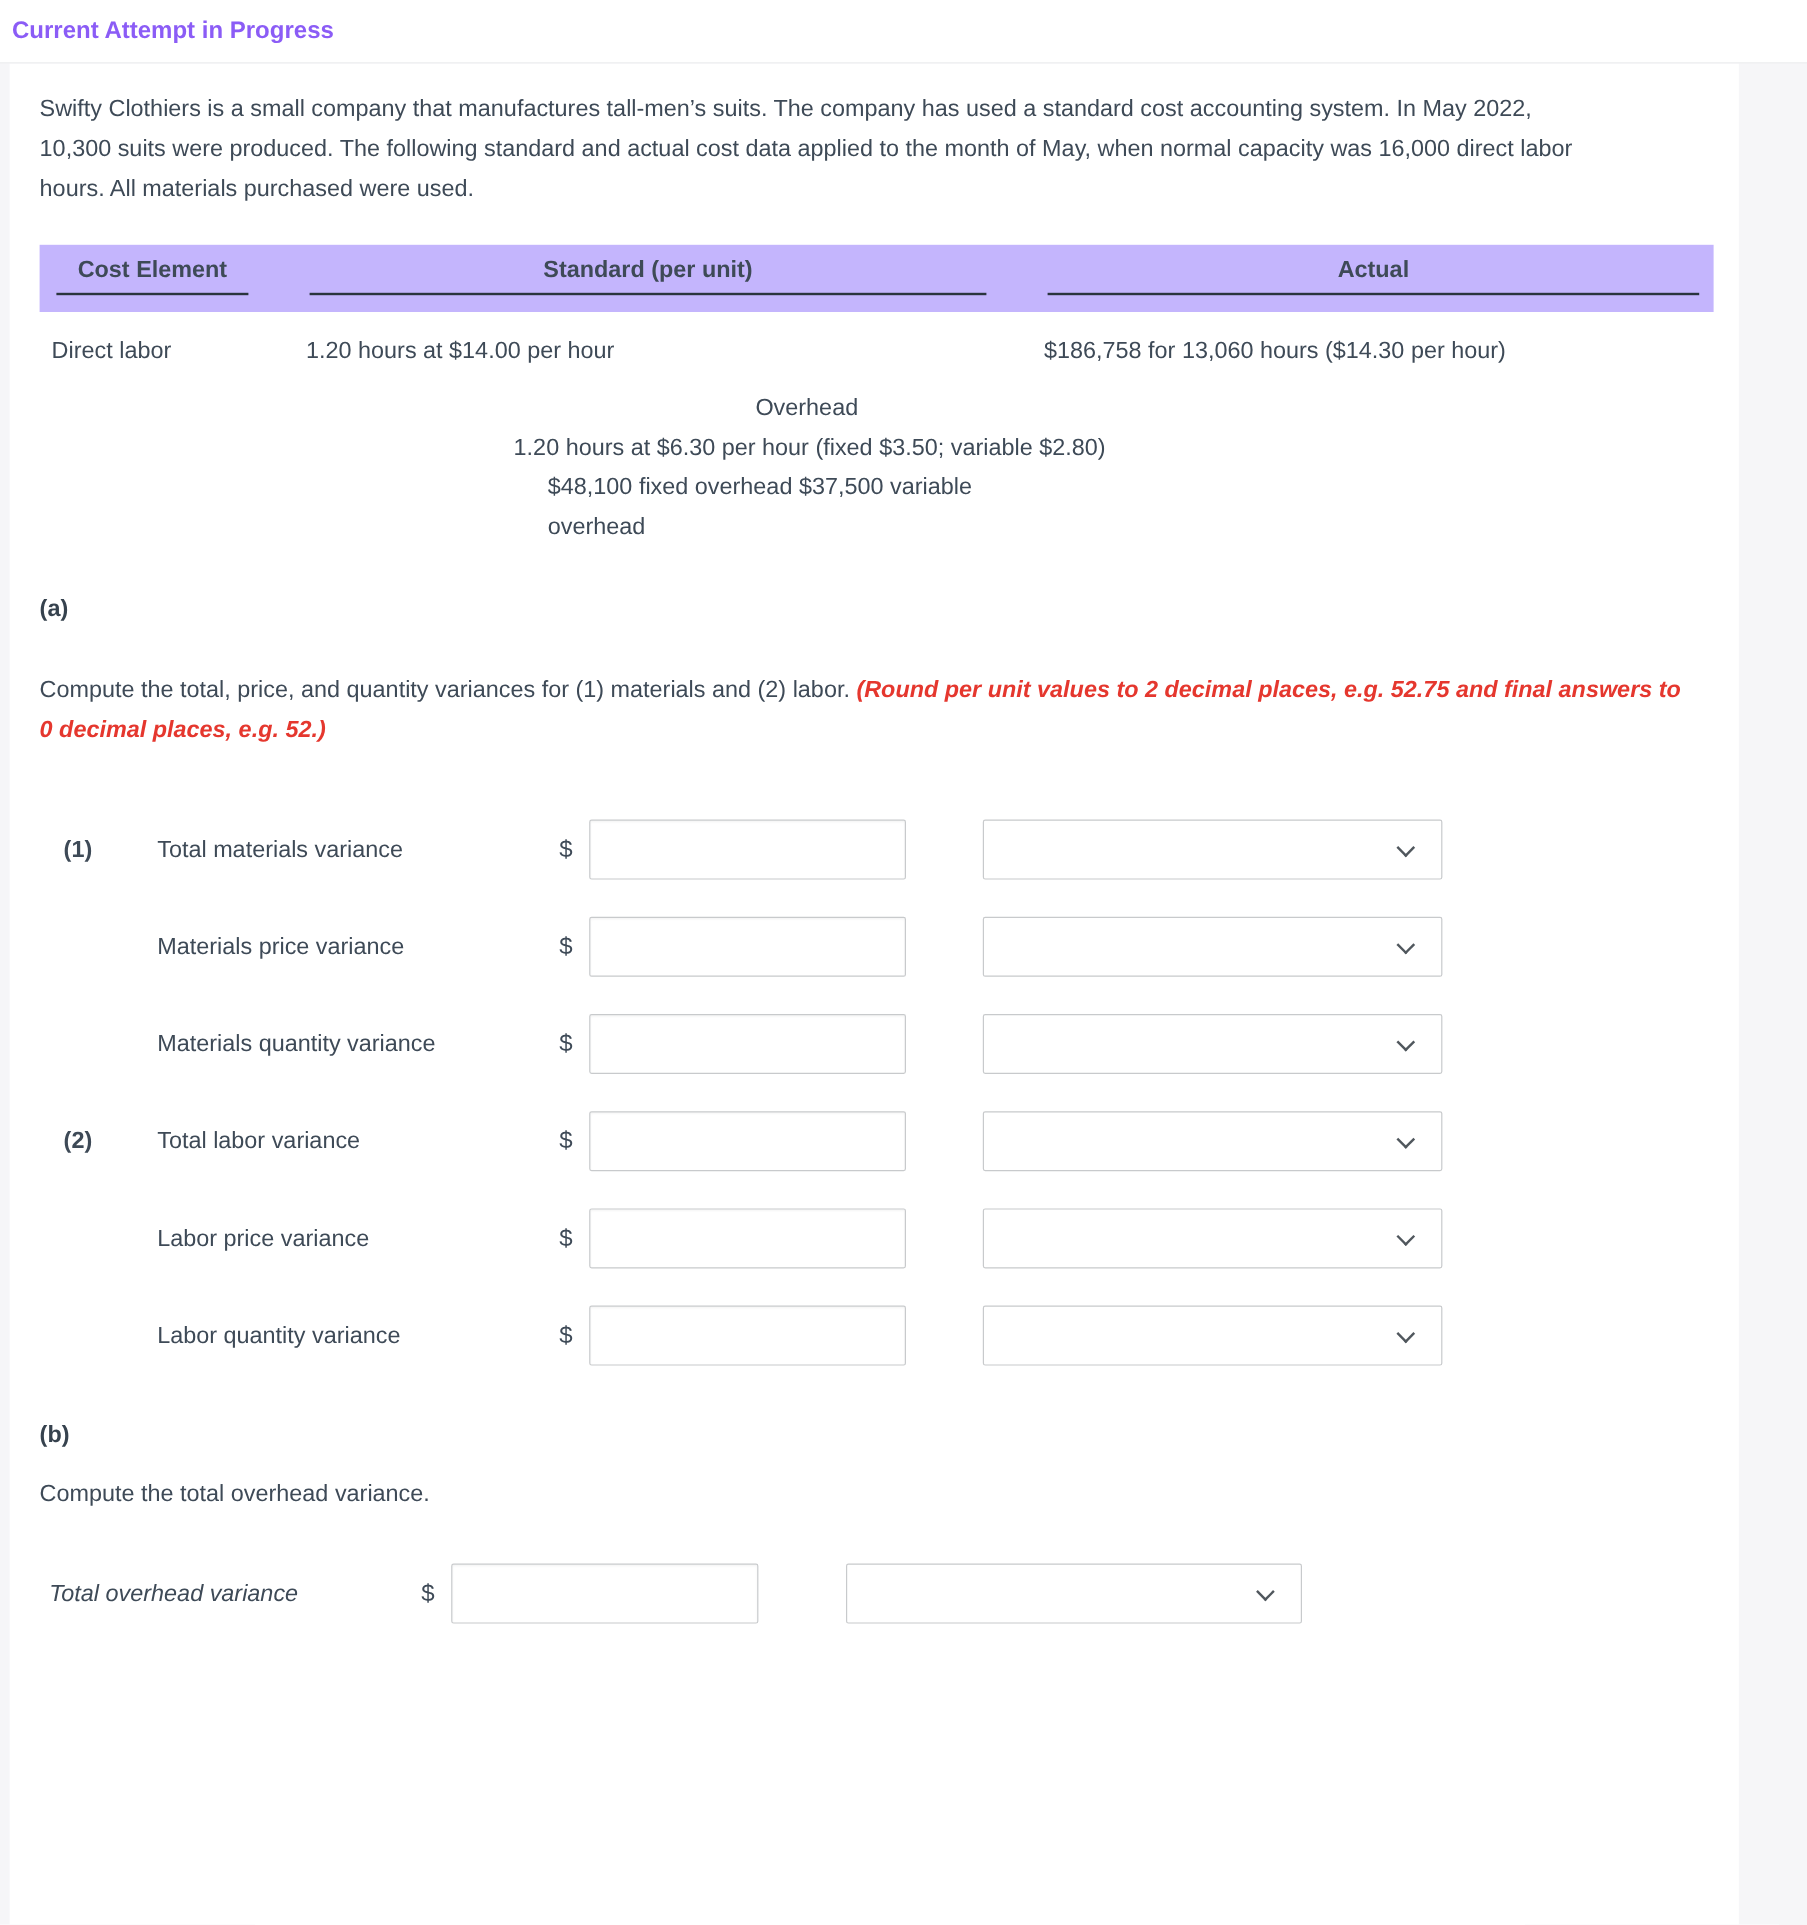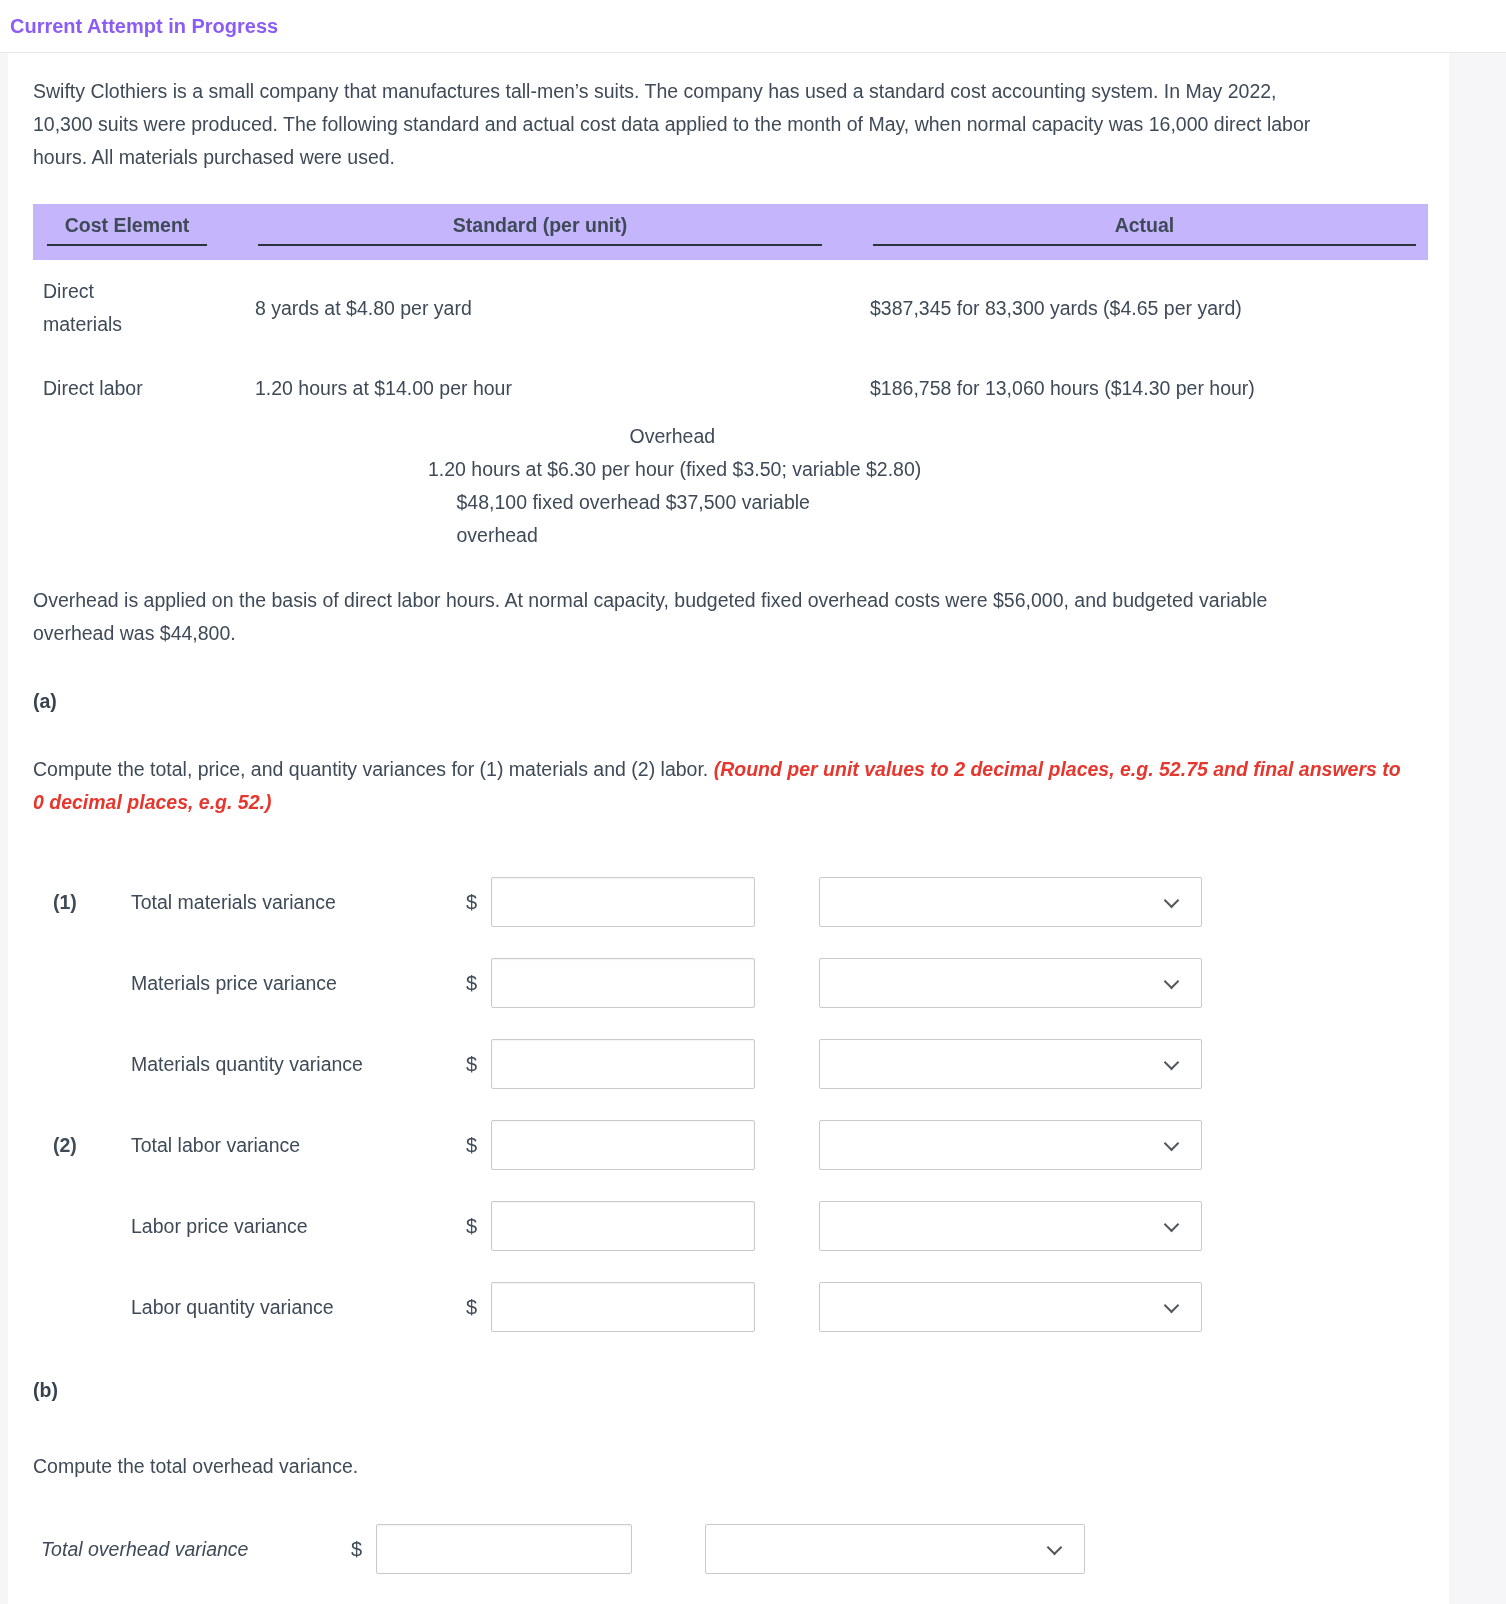--- a/index.html
+++ b/index.html
@@ -96,21 +96,21 @@
     font-weight: bold;
     color: #36424e;
   }
   .instruction { margin-top: 40px; max-width: 1370px; }
   .red-note {
     color: #e5372e;
     font-weight: bold;
     font-style: italic;
   }
   .part-b-label { margin-top: 47px; }
-  .instruction-b { margin-top: 48px; }
+  .instruction-b { margin-top: 21px; }
 
   
   .form-a { margin-top: 58px; margin-left: 20px; }
   .frow {
     display: flex;
     align-items: center;
     height: 50px;
     margin-bottom: 31px;
     font-size: 19.5px;
   }
@@ -177,40 +177,34 @@
           <span class="rule r1">Cost Element</span>
         </div>
         <div class="c2">
           <span class="rule r2">Standard (per unit)</span>
         </div>
         <div class="c3">
           <span class="rule r3">Actual</span>
         </div>
       </div>
 
-      <div class="trow trow-1">
-        <div class="c1 cell-el"><span class="el-inner">Direct materials</span></div>
-        <div class="c2 cell-std"><span class="std-inner">8 yards at $4.80 per yard</span></div>
-        <div class="c3 cell-act"><span class="act-inner">$387,345 for 83,300 yards ($4.65 per yard)</span></div>
-      </div>
 
       <div class="trow trow-2">
         <div class="c1 cell-el"><span class="el-inner">Direct labor</span></div>
         <div class="c2 cell-std"><span class="std-inner">1.20 hours at $14.00 per hour</span></div>
         <div class="c3 cell-act"><span class="act-inner">$186,758 for 13,060 hours ($14.30 per hour)</span></div>
       </div>
 
       <div class="trow trow-3">
         <div class="c1 cell-el"><span class="el-inner">Overhead</span></div>
         <div class="c2 cell-std"><span class="std-inner">1.20 hours at $6.30 per hour (fixed $3.50; variable $2.80)</span></div>
         <div class="c3 cell-act"><span class="act-inner">$48,100 fixed overhead $37,500 variable overhead</span></div>
       </div>
     </div>
 
-    <p class="body-text note">Overhead is applied on the basis of direct labor hours. At normal capacity, budgeted fixed overhead costs were $56,000, and budgeted variable overhead was $44,800.</p>
 
     <div class="part-label">(a)</div>
 
     <p class="body-text instruction"><span>Compute the total, price, and quantity variances for (1) materials and (2) labor. </span><span class="red-note">(Round per unit values to 2 decimal places, e.g. 52.75 and final answers to 0 decimal places, e.g. 52.)</span></p>
 
     <div class="form-a">
 
       <div class="frow">
         <div class="fnum">(1)</div>
         <div class="flabel">Total materials variance</div>

